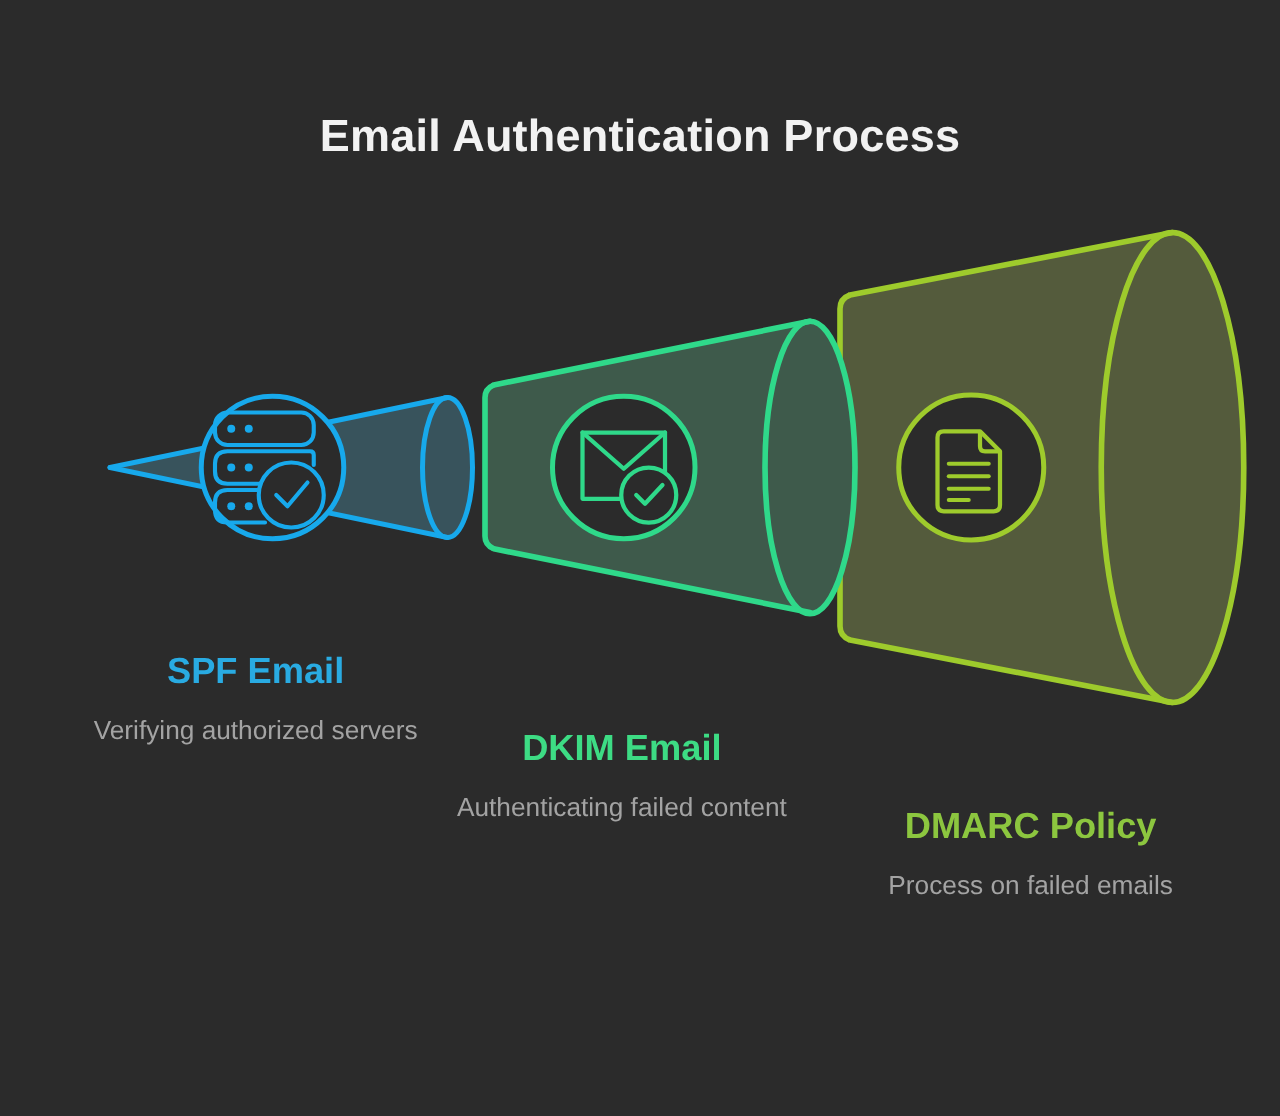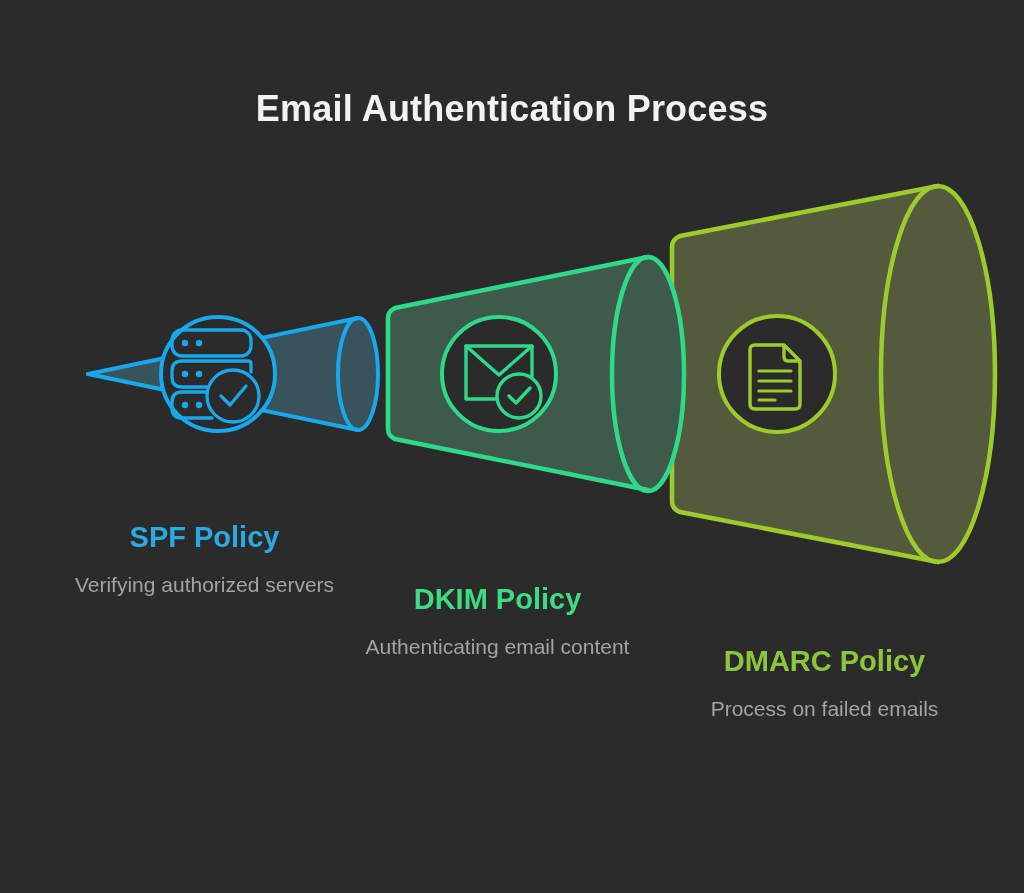--- a/index.html
+++ b/index.html
@@ -184,27 +184,27 @@
       <circle cx="185" cy="405" r="3.2" fill="#17a9ec"></circle>
       <circle cx="199" cy="405" r="3.2" fill="#17a9ec"></circle>
 
       <circle cx="233" cy="396" r="26" fill="#2b2b2b" stroke="#17a9ec" stroke-width="3.3"></circle>
       <path d="M 221 396 L 230 405 L 246 386" fill="none" stroke="#17a9ec" stroke-width="3.3" stroke-linejoin="round" stroke-linecap="round"></path>
     </g>
 
   </svg>
 
   <div class="stage-label" id="label-spf">
-    <div class="stage-title" style="color:#29abe2">SPF Policy</div>
+    <div class="stage-title" style="color:#29abe2">SPF Email</div>
     <div class="stage-desc">Verifying authorized servers</div>
   </div>
 
   <div class="stage-label" id="label-dkim">
-    <div class="stage-title" style="color:#3ddc84">DKIM Policy</div>
-    <div class="stage-desc">Authenticating email content</div>
+    <div class="stage-title" style="color:#3ddc84">DKIM Email</div>
+    <div class="stage-desc">Authenticating failed content</div>
   </div>
 
   <div class="stage-label" id="label-dmarc">
     <div class="stage-title" style="color:#8cc63f">DMARC Policy</div>
     <div class="stage-desc">Process on failed emails</div>
   </div>
 
 </div>
 
 </body></html>

